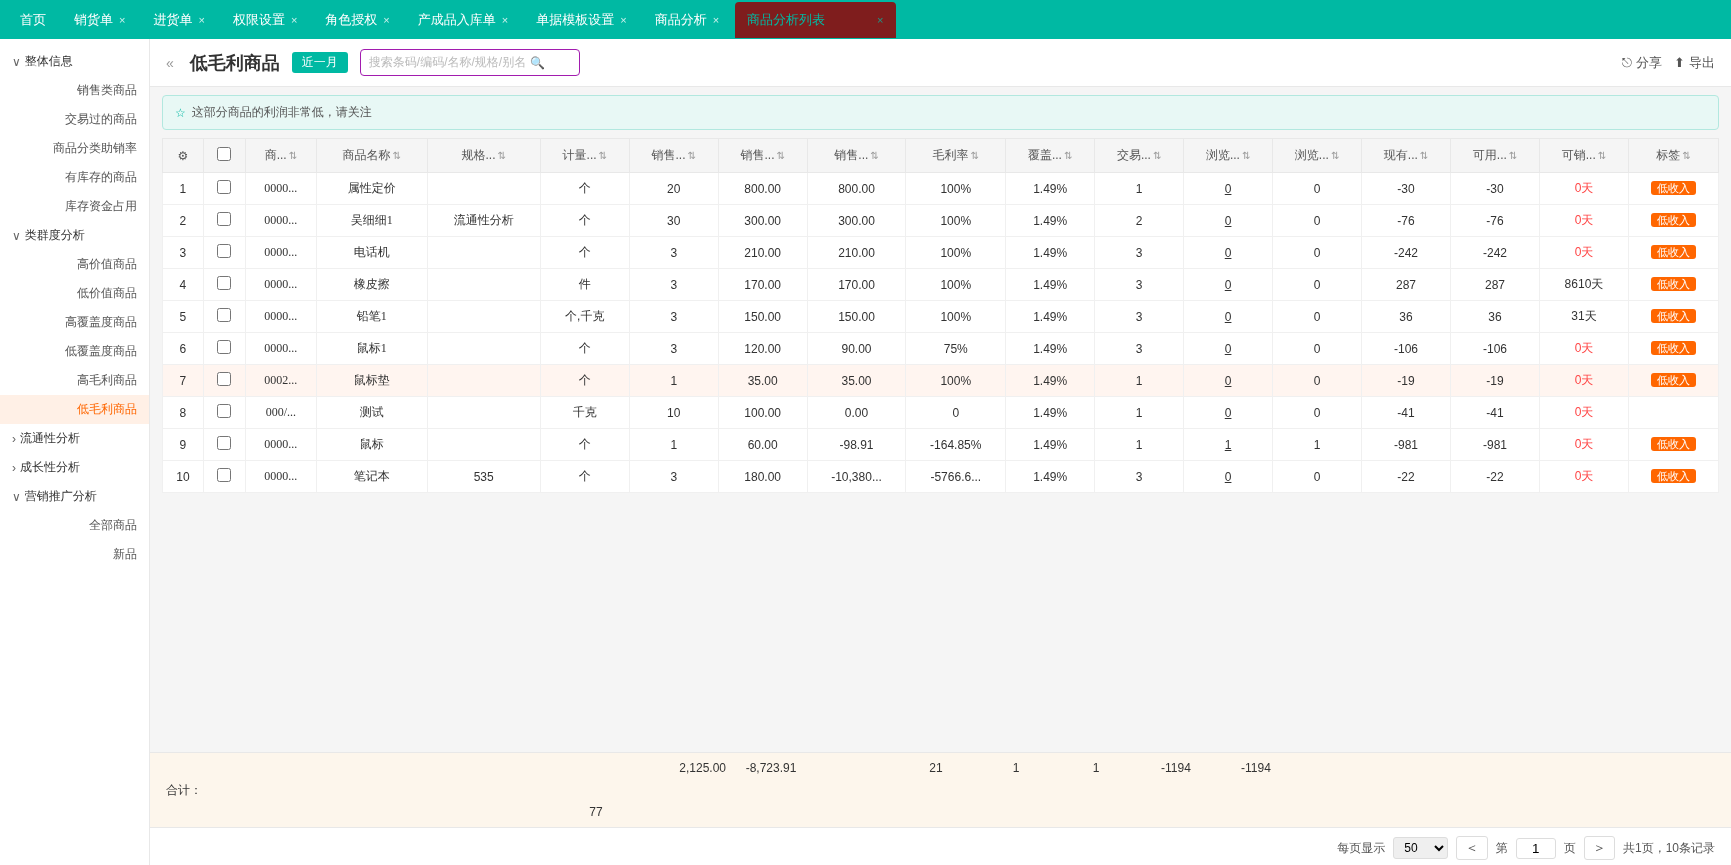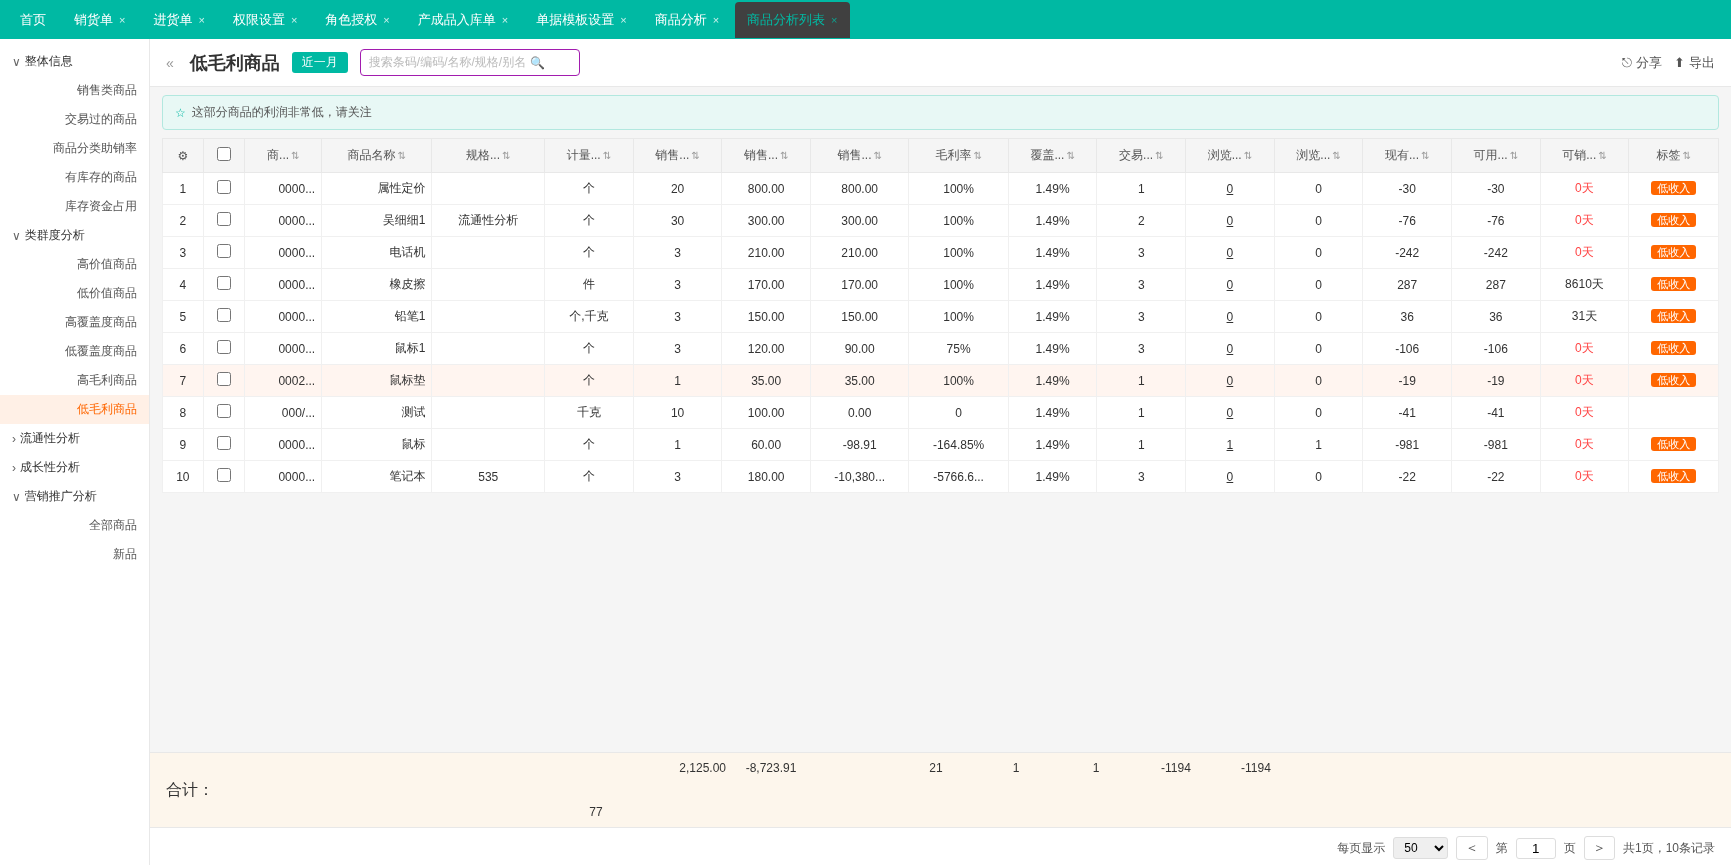--- a/index.html
+++ b/index.html
@@ -1,21 +1,21 @@
 <!DOCTYPE html>
 <html><head>
   <meta charset="utf-8">
   <style>
     * { margin: 0; padding: 0; box-sizing: border-box; }
     body { font-family: 'Microsoft YaHei', Arial, sans-serif; font-size: 12px; background: #f5f5f5; color: #333; width: 1731px; min-height: 865px; overflow-x: auto; }
 
     
     .top-nav { background: #00b9a3; display: flex; align-items: center; height: 39px; padding: 0 8px; gap: 4px; }
     .nav-item { color: #fff; padding: 0 12px; height: 36px; display: flex; align-items: center; cursor: pointer; font-size: 13px; white-space: nowrap; }
-    .nav-item.active { background: #404040; color: #00b9a3; border-radius: 4px 4px 0 0; }
+    .nav-item.active { background: #7f1d1d; color: #00b9a3; border-radius: 4px 4px 0 0; gap: 46px; }
     .nav-item .close-x { margin-left: 6px; opacity: 0.8; font-size: 11px; }
 
     
     .main-layout { display: flex; height: calc(865px - 36px); }
 
     
     .sidebar { width: 150px; background: #fff; border-right: 1px solid #e8e8e8; padding: 8px 0; overflow-y: auto; flex-shrink: 0; }
     .sidebar-group-header { display: flex; align-items: center; padding: 6px 12px; color: #333; font-size: 12px; cursor: pointer; }
     .sidebar-group-header .arrow { margin-right: 4px; color: #666; }
     .sidebar-item { padding: 6px 12px 6px 20px; cursor: pointer; color: #555; font-size: 12px; text-align: right; }
@@ -37,28 +37,28 @@
 
     
     .table-area { flex: 1; overflow: auto; padding: 0 12px 8px 12px; }
     .data-table { width: 100%; border-collapse: collapse; background: #fff; font-size: 12px; }
     .data-table thead tr { background: #f5f5f5; }
     .data-table thead th { padding: 8px 6px; border: 1px solid #e8e8e8; text-align: center; white-space: nowrap; color: #555; font-weight: normal; position: sticky; top: 0; background: #f5f5f5; z-index: 1; }
     .data-table thead th .sort-icon { color: #999; margin-left: 2px; font-size: 10px; }
     .data-table tbody tr { border-bottom: 1px solid #f0f0f0; }
     .data-table tbody tr.highlighted { background: #fff5f0; }
     .data-table tbody td { padding: 7px 6px; border: 1px solid #f0f0f0; text-align: center; white-space: nowrap; color: #333; }
-    .data-table tbody td.text-left { text-align: right; }
+    .data-table tbody td.text-left { text-align: center; font-family: Liberation Serif, serif; }
     .data-table tbody td.red { color: #ff4444; }
     .tag-badge { background: #ff6600; color: #fff; padding: 1px 6px; border-radius: 3px; font-size: 11px; }
     .underline-link { text-decoration: underline; color: #333; cursor: pointer; }
 
     
     .table-footer { background: #fdf6ec; border-top: 1px solid #e8e8e8; padding: 8px 16px; display: flex; align-items: center; }
-    .footer-total { color: #333; font-size: 16px; }
+    .footer-total { color: #333; font-size: 12px; }
 
     
     .pagination-bar { background: #fff; border-top: 1px solid #e8e8e8; padding: 8px 16px; display: flex; align-items: center; justify-content: flex-end; gap: 8px; font-size: 12px; color: #555; }
     .page-size-select { border: 1px solid #ddd; padding: 2px 6px; border-radius: 3px; font-size: 12px; }
     .page-nav-btn { border: 1px solid #ddd; background: #fff; padding: 2px 8px; border-radius: 3px; cursor: pointer; color: #555; }
     .page-input { border: 1px solid #ddd; width: 40px; text-align: center; padding: 2px 4px; border-radius: 3px; }
 
     
     .collapse-btn { cursor: pointer; color: #999; font-size: 14px; margin-right: 4px; }
 

